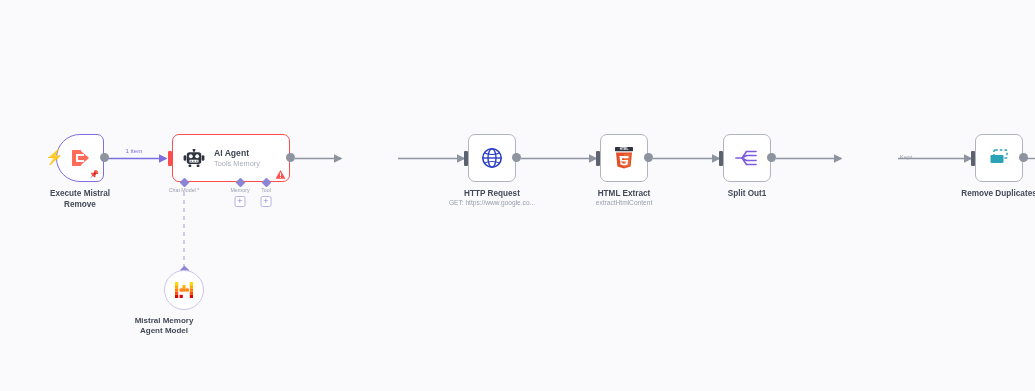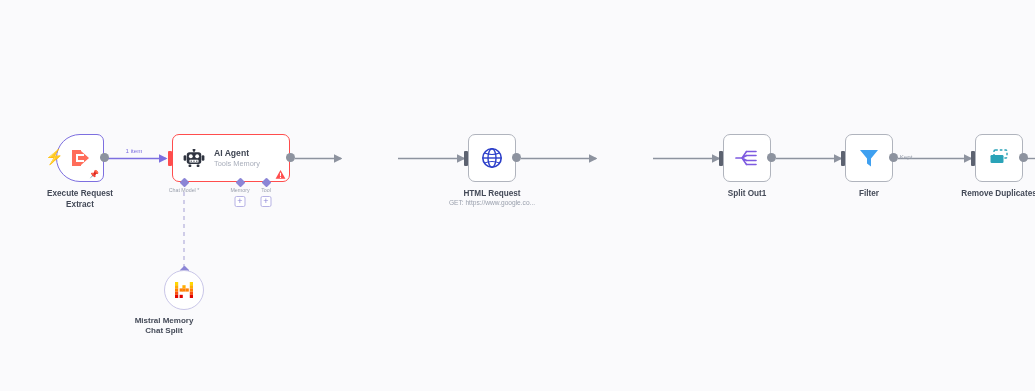--- a/index.html
+++ b/index.html
@@ -195,21 +195,21 @@
     <div class="trigger-box">
       <span class="bolt">⚡</span>
       <svg width="24" height="24" viewBox="0 0 24 24">
         <path d="M4 4 L13 4 L13 8 L8 8 L8 16 L13 16 L13 20 L4 20 Z" fill="#ff6d5a"></path>
         <path d="M13 8 L13 5 L21 12 L13 19 L13 16 L16 16 L16 8 Z" fill="#ff6d5a"></path>
         <rect x="10" y="10" width="9" height="4" fill="#ff6d5a"></rect>
       </svg>
       <span class="pin">📌</span>
     </div>
     <div class="outdot" style="left:44px; top:19px;"></div>
-    <div class="nlabel two"><span>Execute Request</span><br><span>Extract</span></div>
+    <div class="nlabel two"><span>Execute Mistral</span><br><span>Remove</span></div>
   </div>
 
   <div class="wirelabel" style="left:134px; top:147px;">1 item</div>
 
   <div class="node" style="left:172px; top:134px;">
     <div class="inbar red" style="left:-4px; top:17px;"></div>
     <div class="agent-box">
       <svg width="22" height="19" viewBox="0 0 24 21">
         <rect x="11" y="0" width="2" height="3" fill="#2f3440"></rect>
         <circle cx="12" cy="1" r="1.6" fill="#2f3440"></circle>
@@ -263,67 +263,72 @@
         <rect x="8.4" y="8.4" width="3.2" height="3.2" fill="#ff8205"></rect>
         <rect x="11.6" y="8.4" width="3.2" height="3.2" fill="#ff8205"></rect>
         <rect x="15.8" y="8.4" width="3.2" height="3.2" fill="#ff8205"></rect>
         <rect x="1" y="11.6" width="3.2" height="3.2" fill="#fa500f"></rect>
         <rect x="15.8" y="11.6" width="3.2" height="3.2" fill="#fa500f"></rect>
         <rect x="1" y="14.8" width="3.2" height="3.2" fill="#e10500"></rect>
         <rect x="5.6" y="14.8" width="3.2" height="3.2" fill="#e10500"></rect>
         <rect x="15.8" y="14.8" width="3.2" height="3.2" fill="#e10500"></rect>
       </svg>
     </div>
-    <div class="circ-label"><span>Mistral Memory</span><br><span>Chat Split</span></div>
+    <div class="circ-label"><span>Mistral Memory</span><br><span>Agent Model</span></div>
   </div>
 
 
   <div class="node" style="left:468px; top:134px;">
     <div class="inbar" style="left:-4px; top:17px;"></div>
     <div class="nbox">
       <svg width="24" height="24" viewBox="0 0 24 24">
         <circle cx="12" cy="12" r="9.2" stroke="#2b3ec9" stroke-width="1.6" fill="none"></circle>
         <ellipse cx="12" cy="12" rx="4" ry="9.2" stroke="#2b3ec9" stroke-width="1.4" fill="none"></ellipse>
         <line x1="2.8" y1="12" x2="21.2" y2="12" stroke="#2b3ec9" stroke-width="1.4"></line>
         <path d="M4.6 7 Q12 10 19.4 7" stroke="#2b3ec9" stroke-width="1.2" fill="none"></path>
         <path d="M4.6 17 Q12 14 19.4 17" stroke="#2b3ec9" stroke-width="1.2" fill="none"></path>
       </svg>
     </div>
     <div class="outdot" style="left:44px; top:19px;"></div>
-    <div class="nlabel">HTML Request</div>
+    <div class="nlabel">HTTP Request</div>
     <div class="nsub">GET: https://www.google.co...</div>
   </div>
 
+  <div class="node" style="left:600px; top:134px;">
+    <div class="inbar" style="left:-4px; top:17px;"></div>
+    <div class="nbox">
+      <svg width="22" height="24" viewBox="0 0 22 24">
+        <rect x="2" y="1" width="18" height="4.2" rx="0.6" fill="#2f3440"></rect>
+        <text x="11" y="4.4" font-family="Liberation Sans, sans-serif" font-size="3.1" font-weight="bold" fill="#ffffff" text-anchor="middle">HTML</text>
+        <path d="M3 6.4 L19 6.4 L17.6 20.4 L11 22.6 L4.4 20.4 Z" fill="#e34f26"></path>
+        <path d="M11 7.8 L11 21.2 L16.4 19.5 L17.6 7.8 Z" fill="#ef6a3b"></path>
+        <path d="M6.4 10 L15.6 10 L15.3 12.3 L8.9 12.3 L9.1 14.1 L15.1 14.1 L14.6 18.4 L11 19.5 L7.4 18.4 L7.2 16.2 L9.2 16.2 L9.3 17.2 L11 17.7 L12.7 17.2 L12.9 15.4 L7.1 15.4 L6.4 10 Z" fill="#ffffff"></path>
+      </svg>
+    </div>
+    <div class="outdot" style="left:44px; top:19px;"></div>
+    <div class="nlabel">HTML Extract</div>
+    <div class="nsub">extractHtmlContent</div>
+  </div>
 
   <div class="node" style="left:723px; top:134px;text-decoration:underline;">
     <div class="inbar" style="left:-4px; top:17px;"></div>
     <div class="nbox">
       <svg width="24" height="22" viewBox="0 0 24 22">
         <line x1="1" y1="11" x2="7" y2="11" stroke="#7d5ae0" stroke-width="1.7" stroke-linecap="round"></line>
         <path d="M7 11 L11.5 4.5 M7 11 L11.5 8.5 M7 11 L11.5 13.5 M7 11 L11.5 17.5" stroke="#7d5ae0" stroke-width="1.5" fill="none" stroke-linecap="round"></path>
         <line x1="11.5" y1="4.5" x2="21" y2="4.5" stroke="#7d5ae0" stroke-width="1.6" stroke-linecap="round"></line>
         <line x1="11.5" y1="8.5" x2="21" y2="8.5" stroke="#7d5ae0" stroke-width="1.6" stroke-linecap="round"></line>
         <line x1="11.5" y1="13.5" x2="21" y2="13.5" stroke="#7d5ae0" stroke-width="1.6" stroke-linecap="round"></line>
         <line x1="11.5" y1="17.5" x2="21" y2="17.5" stroke="#7d5ae0" stroke-width="1.6" stroke-linecap="round"></line>
       </svg>
     </div>
     <div class="outdot" style="left:44px; top:19px;"></div>
     <div class="nlabel">Split Out1</div>
   </div>
 
-  <div class="node" style="left:845px; top:134px;">
-    <div class="inbar" style="left:-4px; top:17px;"></div>
-    <div class="nbox">
-      <svg width="24" height="24" viewBox="0 0 24 24">
-        <path d="M3 4 L21 4 L14 12.5 L14 20.5 L10 17.5 L10 12.5 Z" fill="#3fa0f0"></path>
-      </svg>
-    </div>
-    <div class="outdot" style="left:44px; top:19px;"></div>
-    <div class="nlabel">Filter</div>
-  </div>
 
   <div class="wirelabel gray" style="left:906px; top:153px;">Kept</div>
 
   <div class="node" style="left:975px; top:134px;">
     <div class="inbar" style="left:-4px; top:17px;"></div>
     <div class="nbox">
       <svg width="24" height="22" viewBox="0 0 24 22">
         <rect x="7" y="3" width="13" height="8" rx="1.2" fill="none" stroke="#2aa3b8" stroke-width="1.4" stroke-dasharray="2.6,2"></rect>
         <rect x="3.5" y="8" width="13" height="8" rx="1.2" fill="#2aa3b8"></rect>
       </svg>

